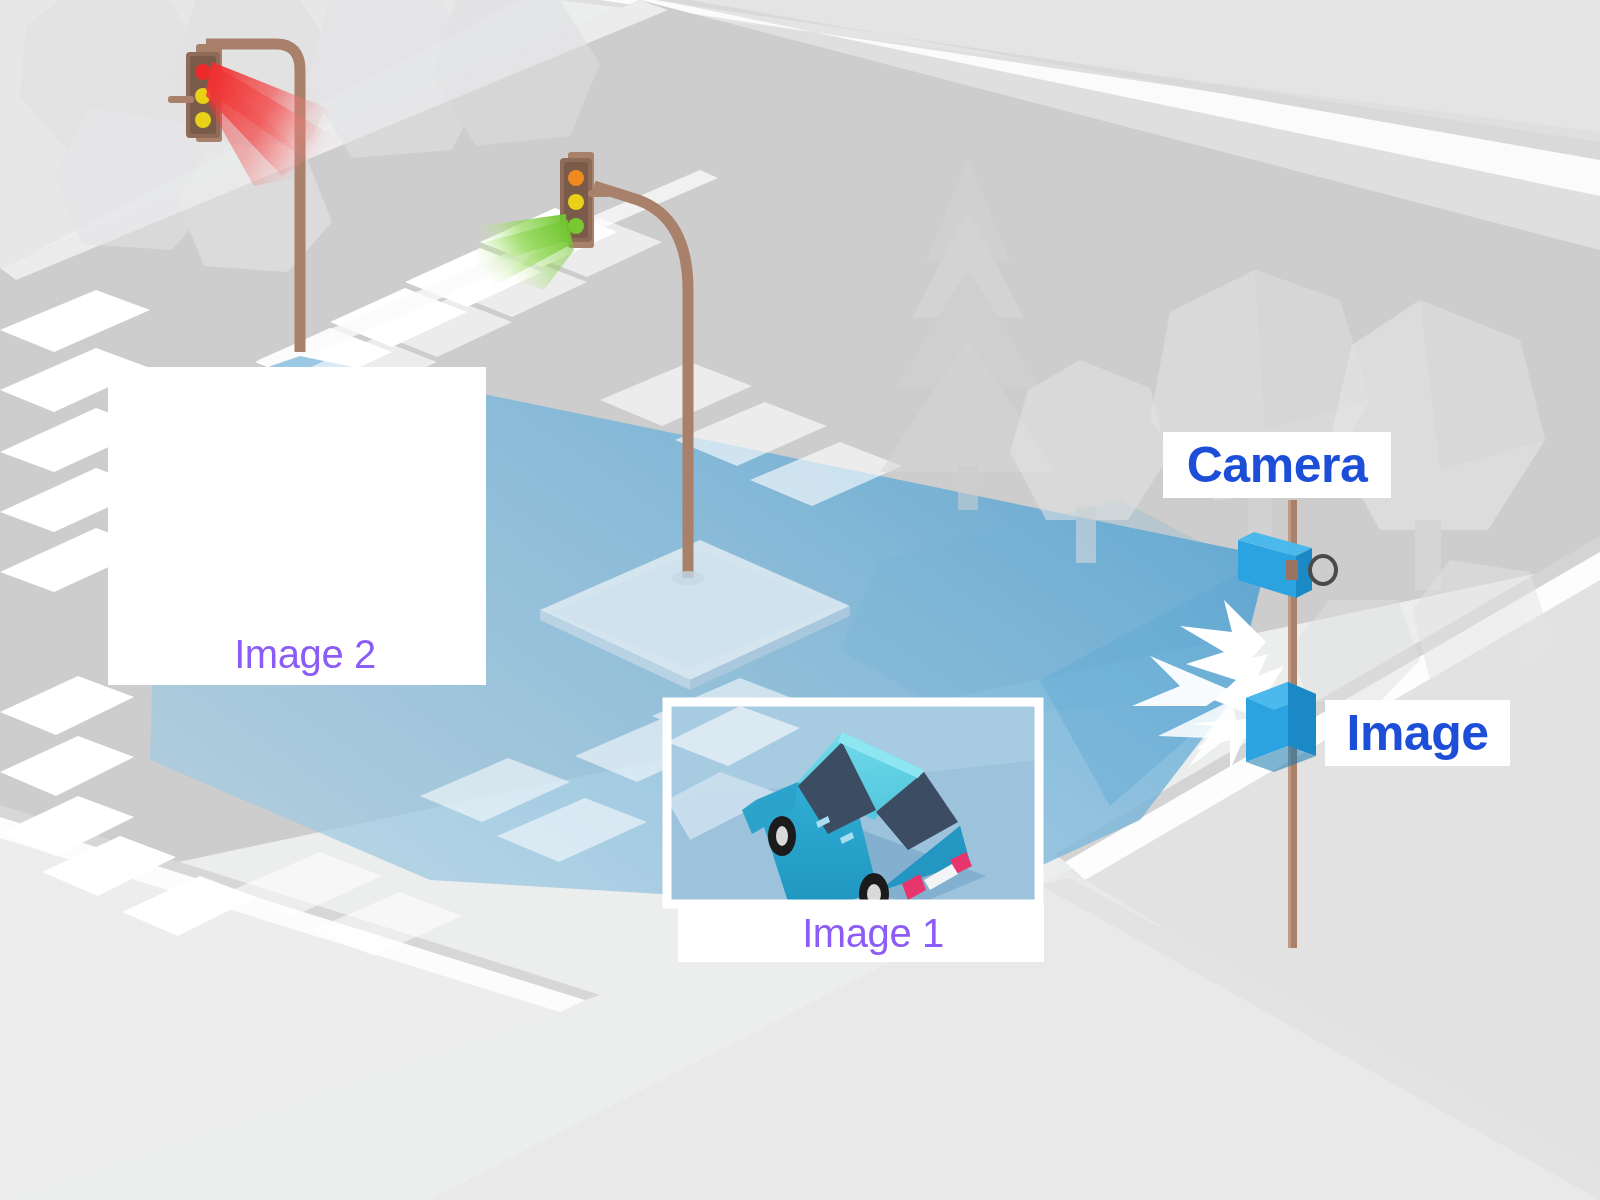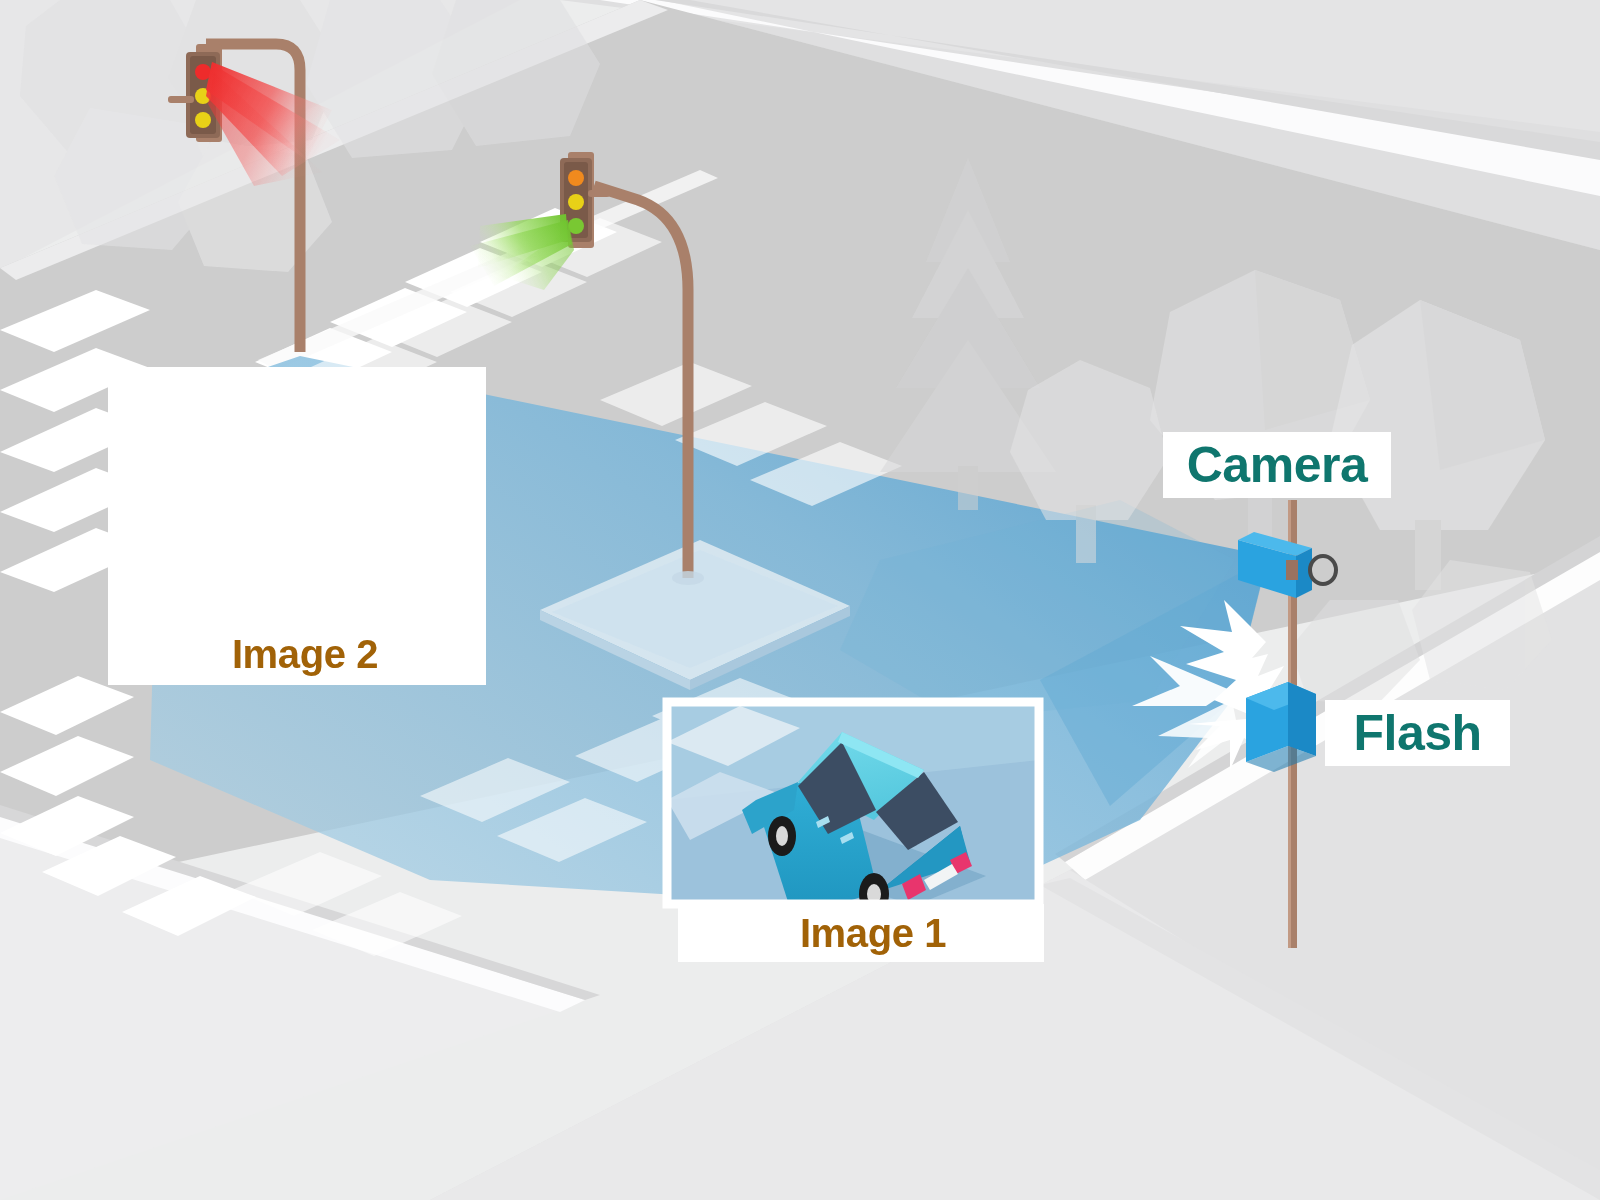--- a/index.html
+++ b/index.html
@@ -5,36 +5,36 @@
   html,body{margin:0;padding:0;background:#ffffff;}
   body{width:1600px;height:1200px;overflow:hidden;
        font-family:"Liberation Sans","DejaVu Sans",sans-serif;}
   #stage{position:relative;width:1600px;height:1200px;overflow:hidden;background:#e9e9ea;}
   #scene{position:absolute;inset:0;width:1600px;height:1200px;}
 
   
   .chip{
     position:absolute;
     background:#ffffff;
-    color:#0f766e;
+    color:#1d4ed8;
     font-weight:bold;
     line-height:1;
     display:flex;align-items:center;justify-content:center;
     white-space:nowrap;
     letter-spacing:-0.5px;
   }
   #camera-chip{left:1163px;top:432px;width:228px;height:66px;font-size:50px;}
   #flash-chip{left:1325px;top:700px;width:185px;height:66px;font-size:50px;}
 
   
   .card{position:absolute;background:#ffffff;box-shadow:0 0 0 0 rgba(0,0,0,0);}
   .card .cap{
     position:absolute;left:16px;right:0;bottom:0;
     display:flex;align-items:center;justify-content:center;
-    color:#a16207;font-weight:bold;letter-spacing:-0.4px;
+    color:#8b5cf6;font-weight:normal;letter-spacing:-0.4px;
   }
   #card2{left:108px;top:367px;width:378px;height:318px;}
   #card2 .cap{height:62px;font-size:40px;}
   #card1{left:662px;top:697px;width:382px;height:265px;}
   #card1 .cap{height:58px;font-size:40px;}
 </style>
 </head>
 <body>
 
 <div id="stage">
@@ -382,15 +382,15 @@
 
   <div class="card" id="card2">
     <div class="cap">Image 2</div>
   </div>
 
   <div class="card" id="card1" style="background:transparent;">
     <div class="cap" style="background:#ffffff;padding-left:24px;">Image 1</div>
   </div>
 
   <div class="chip" id="camera-chip">Camera</div>
-  <div class="chip" id="flash-chip">Flash</div>
+  <div class="chip" id="flash-chip">Image</div>
 
 </div>
 
 </body></html>

